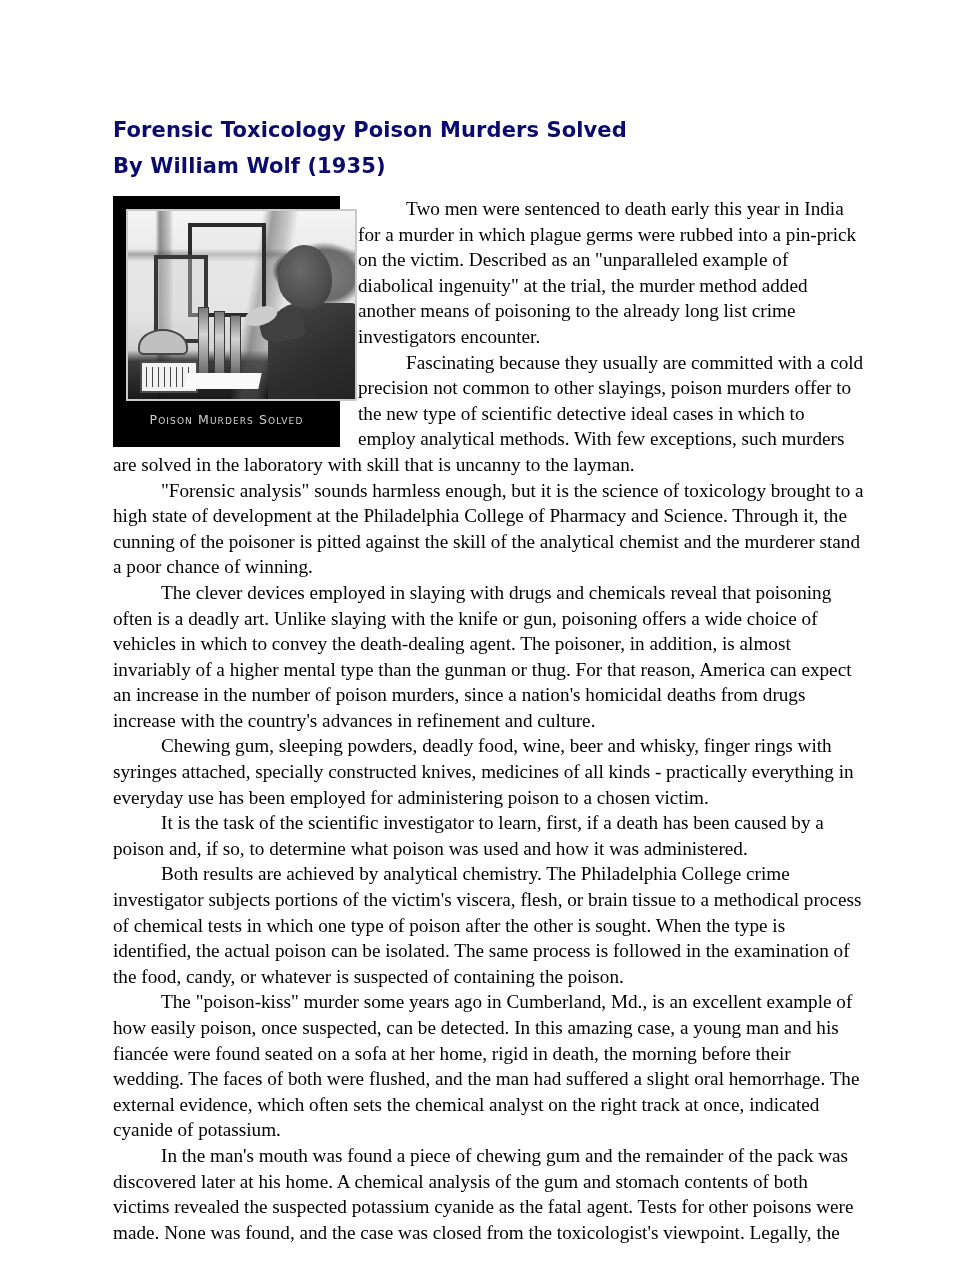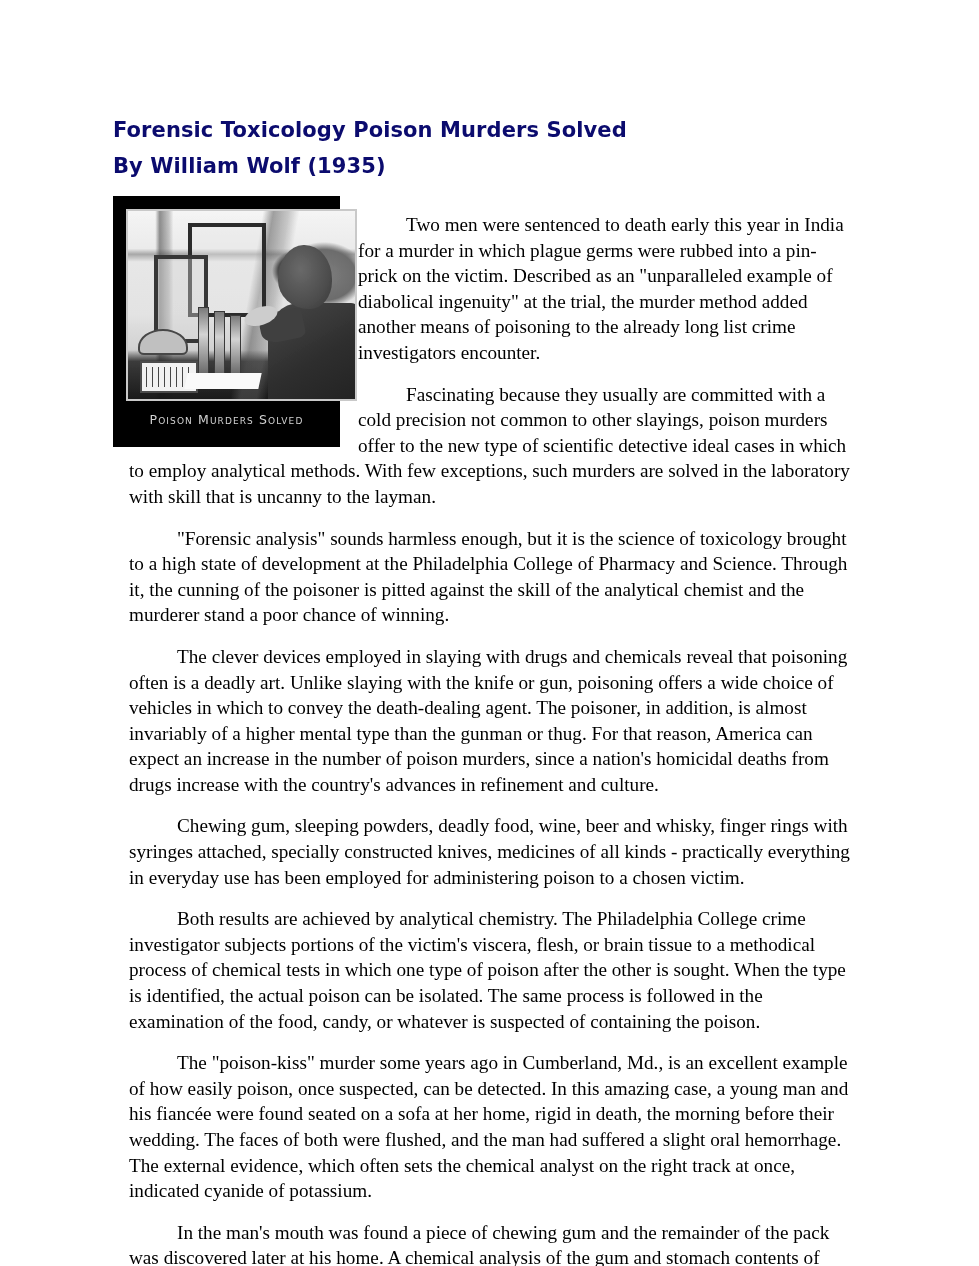--- a/index.html
+++ b/index.html
@@ -170,21 +170,21 @@
   .body-text {
     position: absolute;
     left: 113px;
     top: 196px;
     width: 753px;
     font-size: 19.2px;
     line-height: 25.6px;
     text-align: left;
   }
   .body-text p {
-    margin: 16px;
+    margin: 0;
     text-indent: 48px;
   }
   .clearfix::after {
     content: "";
     display: block;
     clear: both;
   }
 </style>
 </head>
 <body>
@@ -216,19 +216,20 @@
         </div>
       </div>
       <figcaption class="figure-caption">Poison Murders Solved</figcaption>
     </figure>
 
     <p>Two men were sentenced to death early this year in India for a murder in which plague germs were rubbed into a pin-prick on the victim. Described as an "unparalleled example of diabolical ingenuity" at the trial, the murder method added another means of poisoning to the already long list crime investigators encounter.</p>
     <p>Fascinating because they usually are committed with a cold precision not common to other slayings, poison murders offer to the new type of scientific detective ideal cases in which to employ analytical methods. With few exceptions, such murders are solved in the laboratory with skill that is uncanny to the layman.</p>
     <p>"Forensic analysis" sounds harmless enough, but it is the science of toxicology brought to a high state of development at the Philadelphia College of Pharmacy and Science. Through it, the cunning of the poisoner is pitted against the skill of the analytical chemist and the murderer stand a poor chance of winning.</p>
     <p>The clever devices employed in slaying with drugs and chemicals reveal that poisoning often is a deadly art. Unlike slaying with the knife or gun, poisoning offers a wide choice of vehicles in which to convey the death-dealing agent. The poisoner, in addition, is almost invariably of a higher mental type than the gunman or thug. For that reason, America can expect an increase in the number of poison murders, since a nation's homicidal deaths from drugs increase with the country's advances in refinement and culture.</p>
     <p>Chewing gum, sleeping powders, deadly food, wine, beer and whisky, finger rings with syringes attached, specially constructed knives, medicines of all kinds - practically everything in everyday use has been employed for administering poison to a chosen victim.</p>
+    <p>It is the task of the scientific investigator to learn, first, if a death has been caused by a poison and, if so, to determine what poison was used and how it was administered.</p>
     <p>Both results are achieved by analytical chemistry. The Philadelphia College crime investigator subjects portions of the victim's viscera, flesh, or brain tissue to a methodical process of chemical tests in which one type of poison after the other is sought. When the type is identified, the actual poison can be isolated. The same process is followed in the examination of the food, candy, or whatever is suspected of containing the poison.</p>
     <p>The "poison-kiss" murder some years ago in Cumberland, Md., is an excellent example of how easily poison, once suspected, can be detected. In this amazing case, a young man and his fiancée were found seated on a sofa at her home, rigid in death, the morning before their wedding. The faces of both were flushed, and the man had suffered a slight oral hemorrhage. The external evidence, which often sets the chemical analyst on the right track at once, indicated cyanide of potassium.</p>
     <p>In the man's mouth was found a piece of chewing gum and the remainder of the pack was discovered later at his home. A chemical analysis of the gum and stomach contents of both victims revealed the suspected potassium cyanide as the fatal agent. Tests for other poisons were made. None was found, and the case was closed from the toxicologist's viewpoint. Legally, the</p>
 
   </div>
 
 </div>
 
 </body></html>

